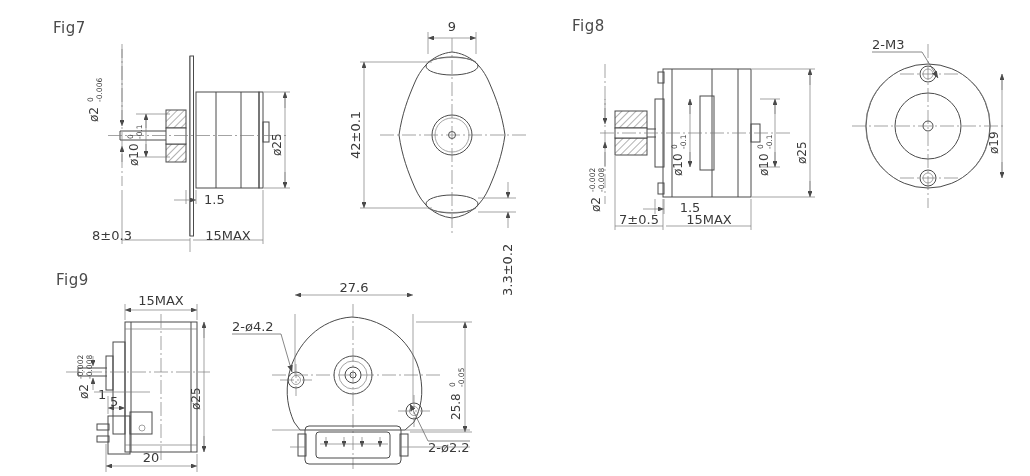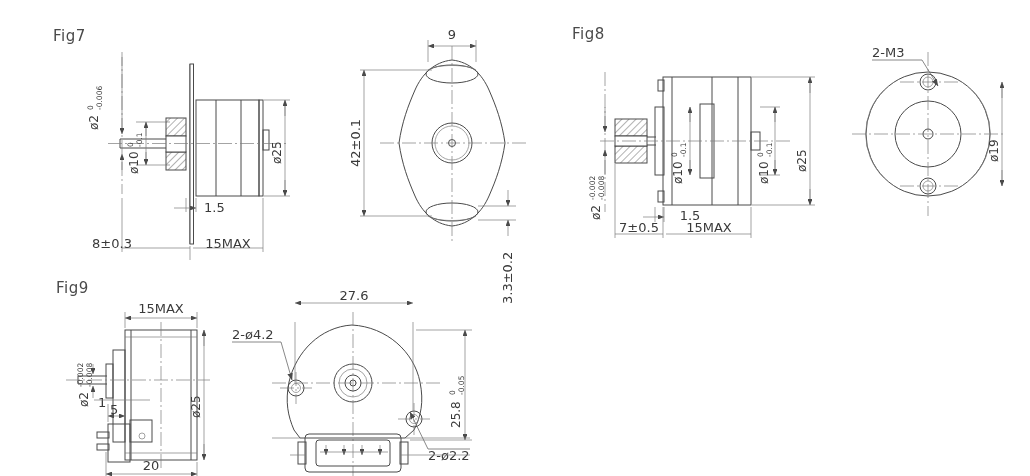--- a/index.html
+++ b/index.html
@@ -4,21 +4,21 @@
 <title>Motor Dimensional Drawings</title>
 <style>
   html,body{margin:0;padding:0;background:#ffffff;}
   body{
     width:1030px;height:476px;
     font-family:"DejaVu Sans", sans-serif;
     color:#333333;
     overflow:hidden;
     position:relative;
   }
-  #sheet{position:absolute;left:0;top:12px;width:1030px;height:426px;}
+  #sheet{position:absolute;left:0;top:4px;width:1030px;height:426px;}
   svg{display:block;}
   .fig-label{font-family:"DejaVu Sans",sans-serif;font-size:15px;fill:#4a4a4a;letter-spacing:0.5px;}
   .dim{font-family:"DejaVu Sans",sans-serif;font-size:13px;fill:#3a3a3a;}
   .dim-sm{font-family:"DejaVu Sans",sans-serif;font-size:12px;fill:#3a3a3a;}
   .tol{font-family:"DejaVu Sans",sans-serif;font-size:7.5px;fill:#3a3a3a;}
   .ln{stroke:#4a4a4a;stroke-width:1;fill:none;}
   .ln-t{stroke:#7d7d7d;stroke-width:0.7;fill:none;}
   .ctr{stroke:#7d7d7d;stroke-width:0.7;fill:none;stroke-dasharray:14 3 2 3;}
   .ext{stroke:#7d7d7d;stroke-width:0.7;fill:none;}
   .lead{stroke:#6a6a6a;stroke-width:0.8;fill:none;}

